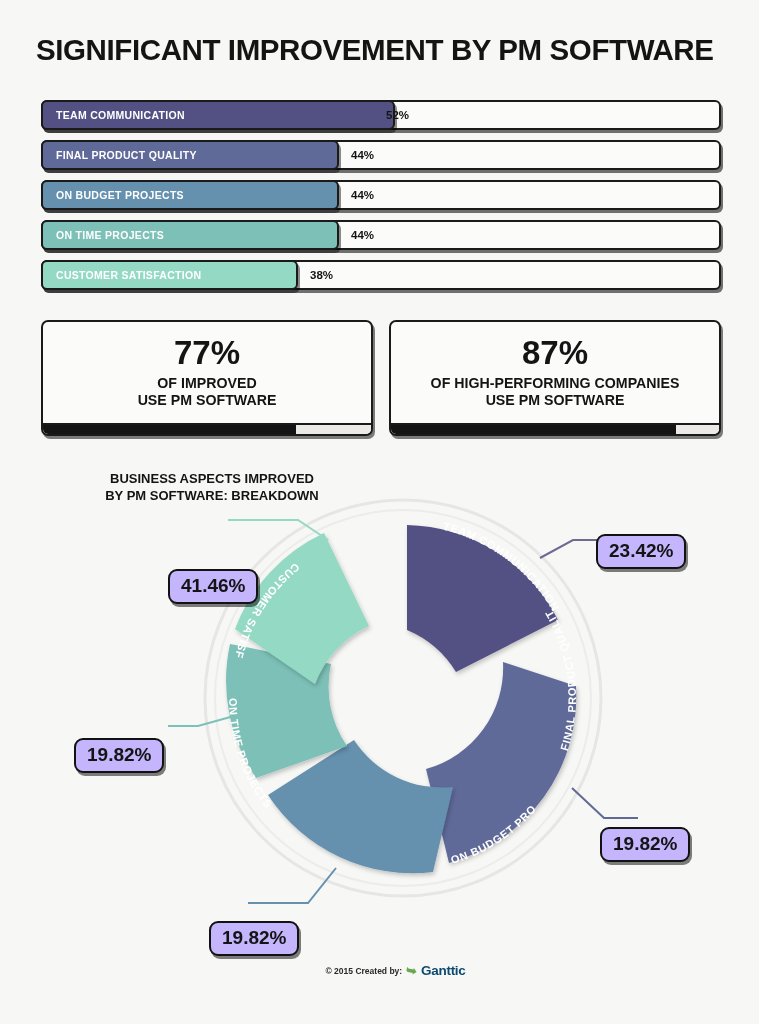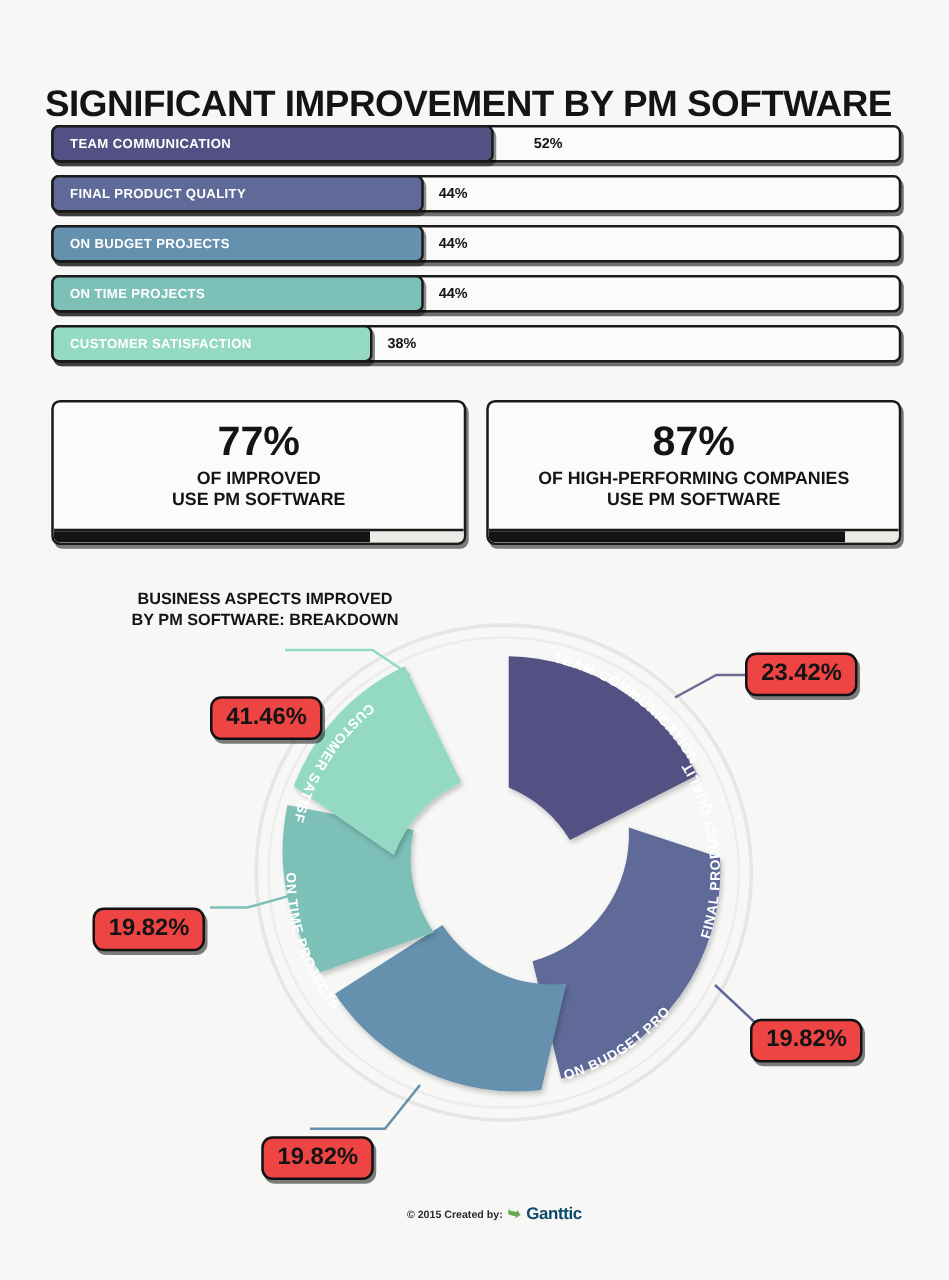--- a/index.html
+++ b/index.html
@@ -13,21 +13,20 @@
 
   
   .title {
     position: absolute;
     left: 36px; top: 33px;
     font-size: 29.5px;
     font-weight: bold;
     letter-spacing: -0.4px;
     color: #141414;
     white-space: nowrap;
-    margin-top: 34px;
   }
 
   
   .bars { position: absolute; left: 41px; top: 100px; width: 680px; }
   .bar-row {
     position: relative;
     height: 30px;
     margin-bottom: 10px;
     background: #fbfbfa;
     border: 2px solid #1a1a1a;
@@ -91,48 +90,49 @@
   }
 
   
   .donut-wrap { position: absolute; left: 168px; top: 448px; width: 470px; height: 500px; }
   .donut-svg { width: 470px; height: 500px; display: block; }
   .arc-text { font-size: 11px; font-weight: bold; fill: #ffffff; letter-spacing: 0.7px; }
 
   
   .callout {
     position: absolute;
-    background: #ef4444;
+    background: #c4b5fd;
     border: 2.5px solid #121212;
     border-radius: 9px;
     box-shadow: 2px 3px 0 rgba(0,0,0,0.5);
     font-size: 19px; font-weight: bold;
     color: #141414;
     padding: 4px 11px 5px 11px;
     white-space: nowrap;
+    margin-top: 12px;
   }
 
   
   .footer { position: absolute; left: 0; right: 0; top: 963px; text-align: center; padding-left: 32px; }
   .credit { font-size: 8.5px; font-weight: bold; color: #2a2a2a; display: flex; align-items: center; justify-content: center; gap: 4px; }
   .brand { font-size: 13.5px; font-weight: bold; color: #0c4a6e; letter-spacing: -0.3px; }
   .leaf { display: inline-block; color: #6aa84f; font-size: 13px; transform: rotate(12deg); }
   .sources { font-size: 8.6px; font-weight: bold; color: #1e1e1e; margin-top: 7px; }
 </style>
 </head>
 <body>
 
 <div class="title">SIGNIFICANT IMPROVEMENT BY PM SOFTWARE</div>
 
 <div class="bars">
   <div class="bar-row">
     <div class="bar-fill" style="width:354px;background:#535184;">
       <span class="bar-label">TEAM COMMUNICATION</span>
     </div>
-    <span class="bar-value" style="left:384px;">52%</span>
+    <span class="bar-value" style="left:343px;">52%</span>
   </div>
   <div class="bar-row">
     <div class="bar-fill" style="width:298px;background:#5f6a99;">
       <span class="bar-label">FINAL PRODUCT QUALITY</span>
     </div>
     <span class="bar-value" style="left:308px;">44%</span>
   </div>
   <div class="bar-row">
     <div class="bar-fill" style="width:298px;background:#6590ae;">
       <span class="bar-label">ON BUDGET PROJECTS</span>

